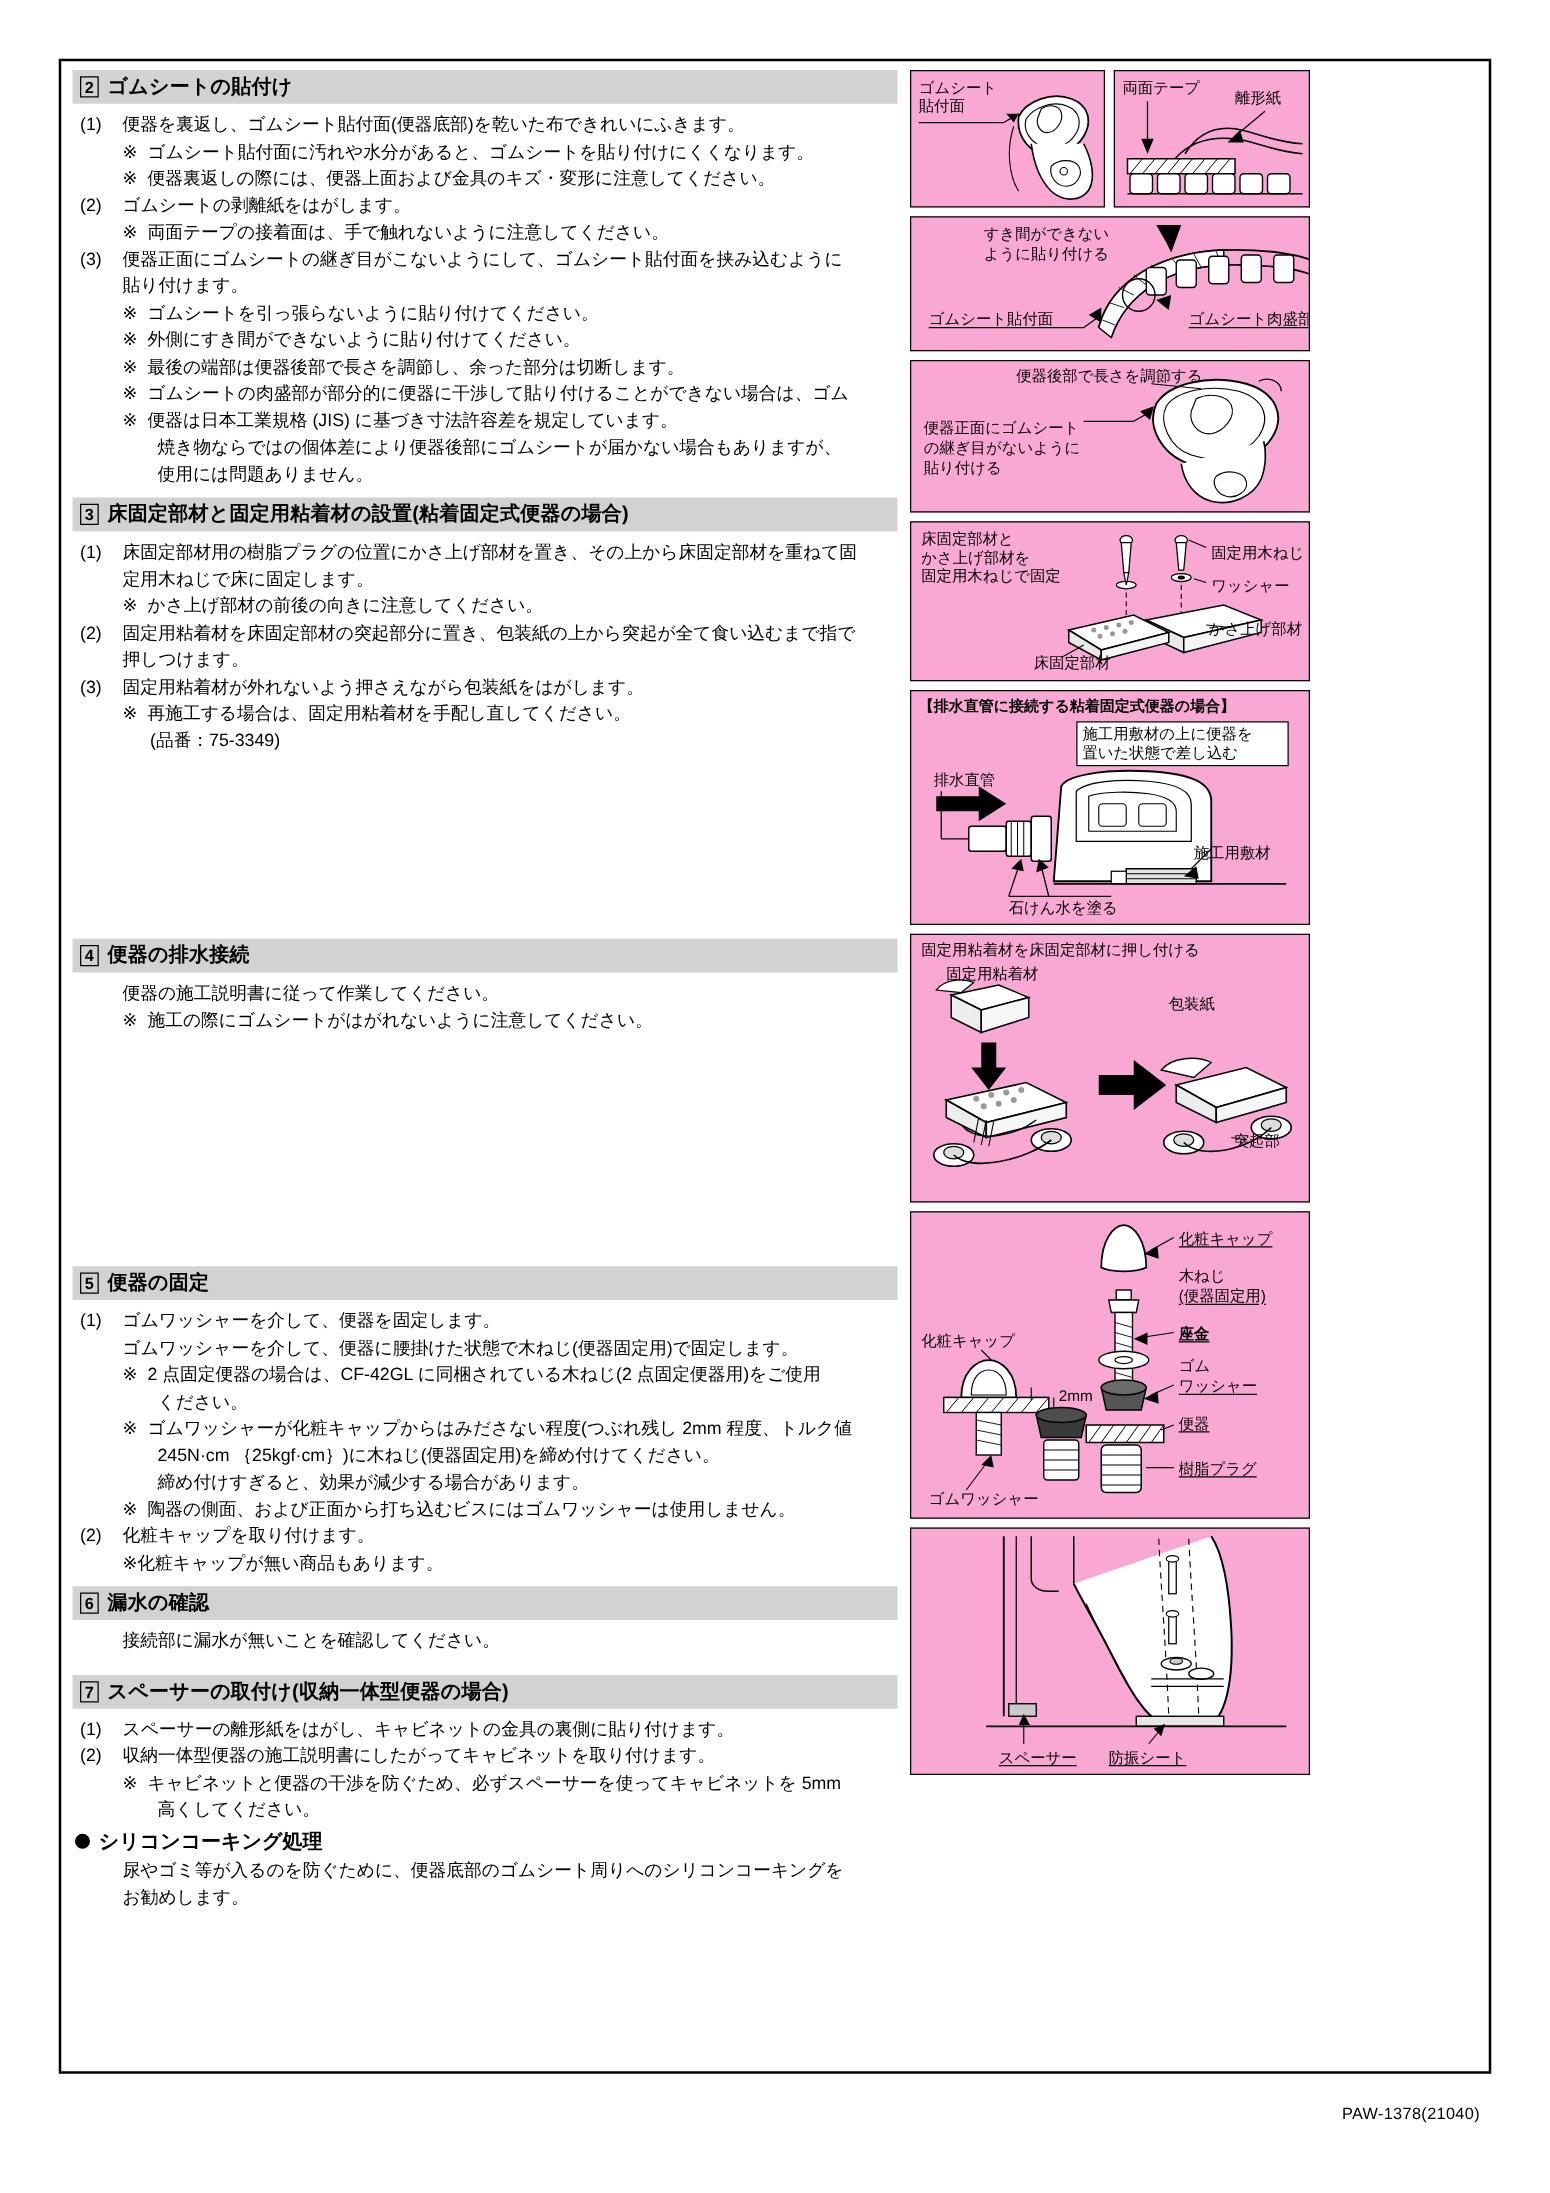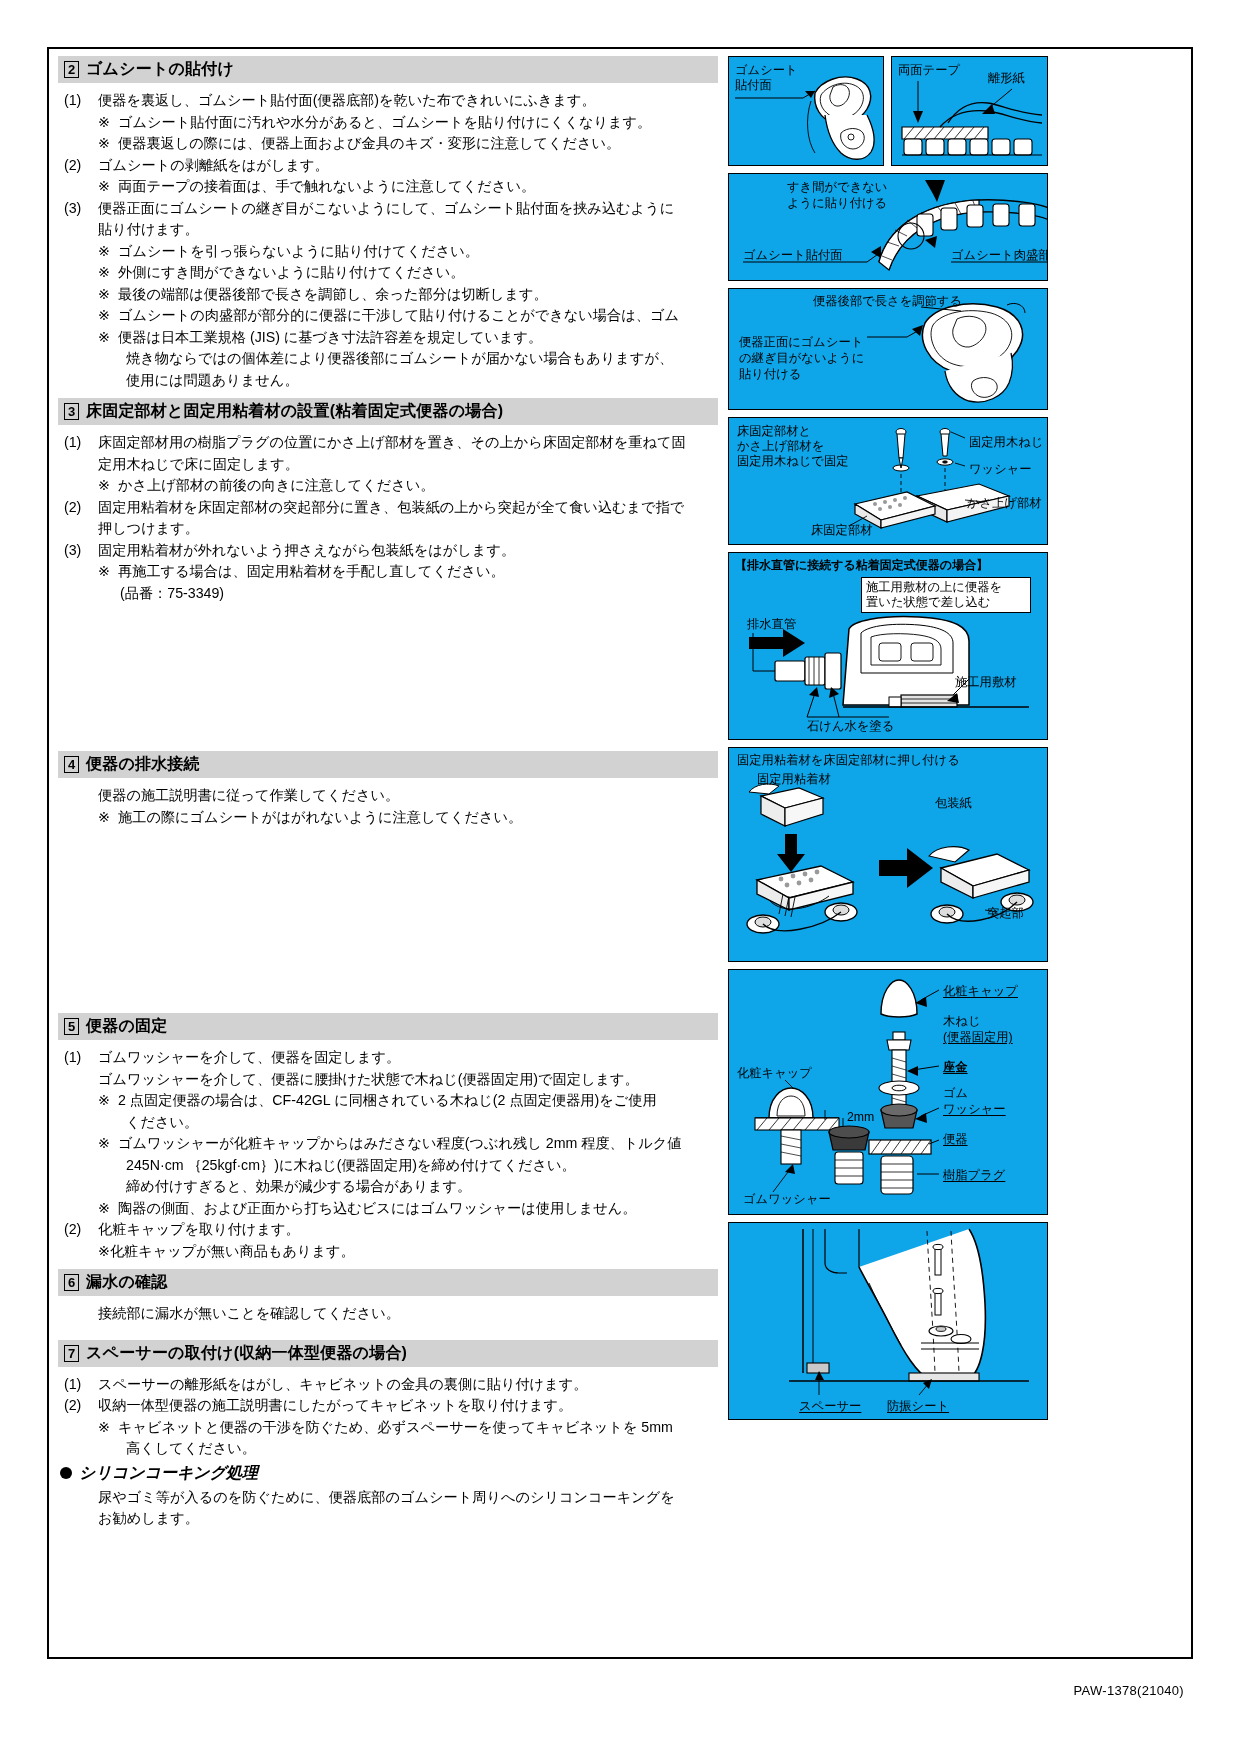--- a/index.html
+++ b/index.html
@@ -63,21 +63,20 @@
     font-size: 16px;
     font-weight: bold;
     letter-spacing: .2px;
   }
   .bullet-head {
     font-size: 16px;
     font-weight: bold;
     margin: 4px 0 3px 2px;
     display: flex;
     align-items: center;
-    font-style: italic;
   }
   .bullet-head .dot {
     display: inline-block;
     width: 12px;
     height: 12px;
     border-radius: 50%;
     background: #000;
     margin-right: 7px;
   }
   .para {
@@ -107,21 +106,21 @@
     position: absolute;
     left: 728px;
     top: 56px;
     width: 320px;
   }
   .fig {
     border: 1.6px solid #000;
     box-sizing: border-box;
     position: relative;
     margin-bottom: 7px;
-    background: #0ea5e9;
+    background: #f9a8d4;
     overflow: hidden;
   }
   .fg-label {
     position: absolute;
     font-size: 12.3px;
     line-height: 15px;
     white-space: pre;
     color: #000;
   }
   .fg-label.bold { font-weight: bold; }
@@ -471,21 +470,21 @@
       </svg>
     </div>
 
     <div class="fig" style="width:320px; height:128px;">
       <span class="fg-label" style="left:8px; top:6px;">床固定部材と</span>
       <span class="fg-label" style="left:8px; top:21px;">かさ上げ部材を</span>
       <span class="fg-label" style="left:8px; top:36px;">固定用木ねじで固定</span>
       <span class="fg-label" style="left:240px; top:17px;">固定用木ねじ</span>
       <span class="fg-label" style="left:240px; top:44px;">ワッシャー</span>
       <span class="fg-label" style="left:238px; top:78px;">かさ上げ部材</span>
-      <span class="fg-label" style="left:82px; top:105px;">床固定部材</span>
+      <span class="fg-label" style="left:98px; top:105px;">床固定部材</span>
       <svg width="320" height="128" viewBox="0 0 320 128">
 
         <g fill="#fff" stroke="#000" stroke-width="1">
           <ellipse cx="172" cy="14" rx="5" ry="3.5"></ellipse>
           <path d="M168 16 L170 40 L174 40 L176 16 Z"></path>
           <ellipse cx="172" cy="50" rx="8" ry="3"></ellipse>
           <path d="M170 40 L172 50 L174 40 Z"></path>
         </g>
 
         <g fill="#fff" stroke="#000" stroke-width="1">

